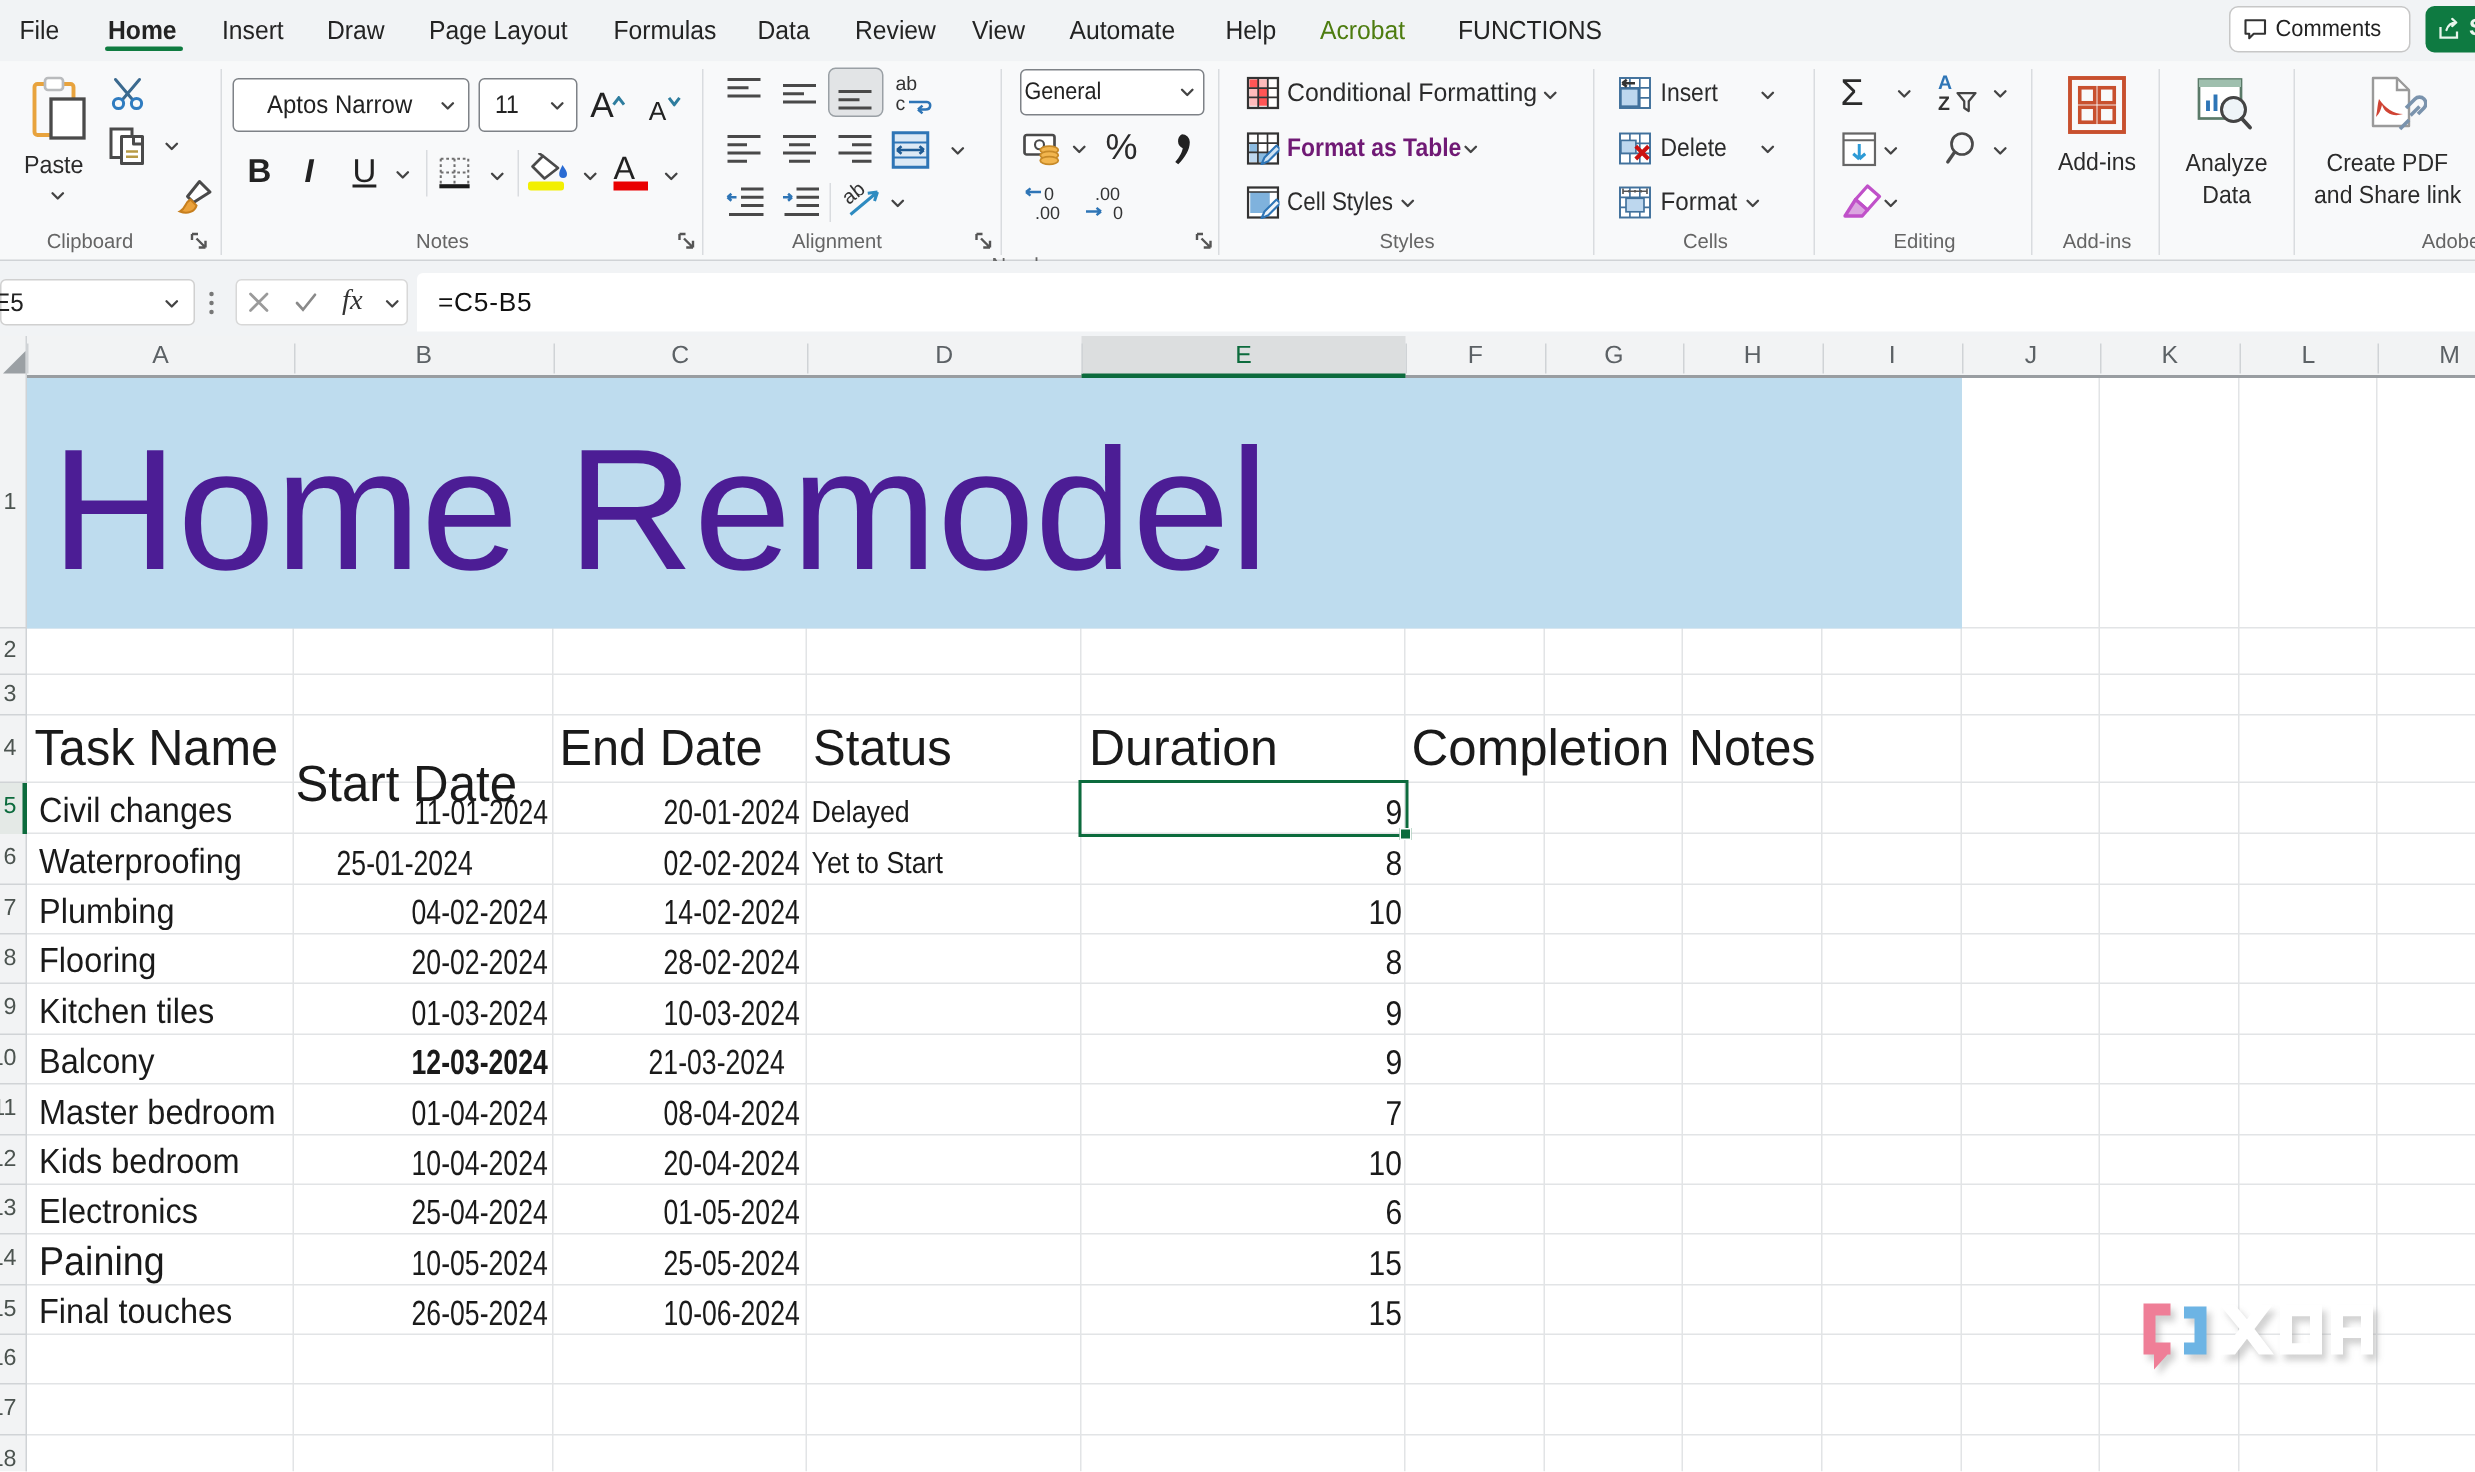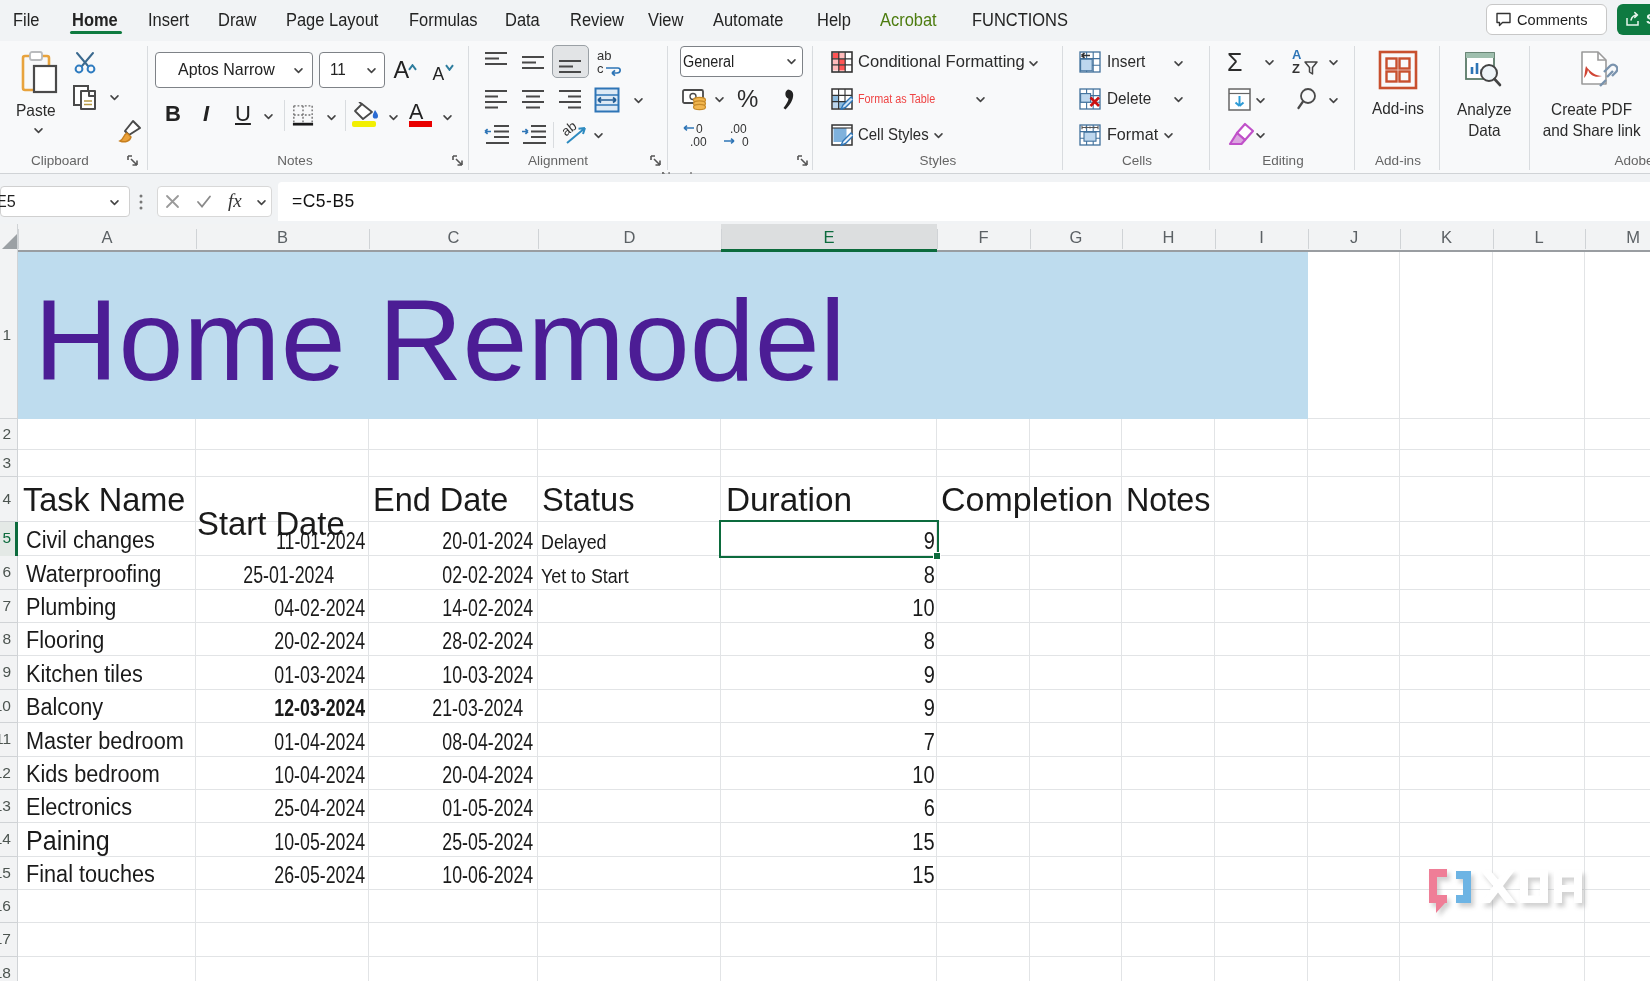--- a/index.html
+++ b/index.html
@@ -238,21 +238,21 @@
     <path d="M2.2 4.2 L6 8 L9.8 4.2" fill="none" stroke="#444" stroke-width="1.7" stroke-linecap="round" stroke-linejoin="round"></path>
   </svg>
 <svg class="ab" style="left:831px;top:88px" width="22" height="22" viewBox="0 0 22 22">
 <rect x="1" y="1" width="20" height="20" fill="#fff" stroke="#333" stroke-width="1.5"></rect>
 <rect x="2" y="7.5" width="5.5" height="6" fill="#8bbbe0"></rect>
     <rect x="2" y="13.5" width="5.5" height="6.5" fill="#bdd7ee"></rect>
 <rect x="7.5" y="13.5" width="6" height="6.5" fill="#8bbbe0"></rect>
 <path d="M1 7.4 H21 M1 13.6 H21 M7.6 1 V21 M14 1 V21" stroke="#333" stroke-width="1.1"></path>
 <path d="M20 9 L12 17 L10 21.5 L14.5 19.5 L22.5 11.5 Z" fill="#cfe3f3" stroke="#2e75b6" stroke-width="1.4" stroke-linejoin="round"></path>
   </svg>
-<div class="ab" style="left:858px;top:89px;font-size:12px;line-height:20px;color:#ef4444;font-weight:normal;white-space:nowrap;"><span class="t" style="transform:scaleX(0.9);transform-origin:left center;">Format as Table</span></div>
+<div class="ab" style="left:858px;top:89px;font-size:17px;line-height:20px;color:#701a75;font-weight:bold;white-space:nowrap;"><span class="t" style="transform:scaleX(0.9);transform-origin:left center;">Format as Table</span></div>
 <svg class="ab" style="left:974.5px;top:93.5px" width="11" height="11" viewBox="0 0 12 12">
     <path d="M2.2 4.2 L6 8 L9.8 4.2" fill="none" stroke="#444" stroke-width="1.7" stroke-linecap="round" stroke-linejoin="round"></path>
   </svg>
 <svg class="ab" style="left:831px;top:124px" width="22" height="22" viewBox="0 0 22 22">
 <rect x="1" y="1" width="20" height="20" fill="#fff" stroke="#333" stroke-width="1.5"></rect>
 <rect x="2.5" y="4" width="13" height="14" fill="#7fb2dd"></rect>
 <path d="M1 4 H21" stroke="#333" stroke-width="1.1"></path>
 <path d="M20 9 L12 17 L10 21.5 L14.5 19.5 L22.5 11.5 Z" fill="#eef4fa" stroke="#2e75b6" stroke-width="1.4" stroke-linejoin="round"></path>
   </svg>
 <div class="ab" style="left:858px;top:125px;font-size:17px;line-height:20px;color:#2b2b2b;font-weight:normal;white-space:nowrap;"><span class="t" style="transform:scaleX(0.88);transform-origin:left center;">Cell Styles</span></div>
@@ -482,21 +482,21 @@
 <div class="ab" style="left:538px;top:477px;width:183px;height:45px;font-size:34px;line-height:45px;font-weight:normal;text-align:left;padding-left:4px;"><span class="t" style="transform:scaleX(0.96);transform-origin:left center">Status</span></div>
 <div class="ab" style="left:721px;top:477px;width:216px;height:45px;font-size:34px;line-height:45px;font-weight:normal;text-align:left;padding-left:5px;"><span class="t" style="transform:scaleX(0.98);transform-origin:left center">Duration</span></div>
 <div class="ab" style="left:937px;top:477px;width:93px;height:45px;font-size:34px;line-height:45px;font-weight:normal;text-align:left;padding-left:4px;"><span class="t" style="transform:scaleX(1.0);transform-origin:left center">Completion</span></div>
 <div class="ab" style="left:1122px;top:477px;width:93px;height:45px;font-size:34px;line-height:45px;font-weight:normal;text-align:left;padding-left:4px;"><span class="t" style="transform:scaleX(0.95);transform-origin:left center">Notes</span></div>
 <div class="ab" style="left:18px;top:523px;width:178px;height:34px;font-size:23.3px;line-height:34px;font-weight:normal;text-align:left;padding-left:8px;"><span class="t" style="transform:scaleX(0.93);transform-origin:left center">Civil changes</span></div>
 <div class="ab" style="left:196px;top:523.5px;width:173px;height:34px;font-size:23.3px;line-height:34px;font-weight:normal;text-align:right;padding-right:4px;"><span class="t" style="transform:scaleX(0.762);transform-origin:right center">11-01-2024</span></div>
 <div class="ab" style="left:369px;top:523.5px;width:169px;height:34px;font-size:23.3px;line-height:34px;font-weight:normal;text-align:right;padding-right:5px;"><span class="t" style="transform:scaleX(0.762);transform-origin:right center">20-01-2024</span></div>
 <div class="ab" style="left:538px;top:524.5px;width:183px;height:34px;font-size:20.3px;line-height:34px;font-weight:normal;text-align:left;padding-left:3px;"><span class="t" style="transform:scaleX(0.88);transform-origin:left center">Delayed</span></div>
 <div class="ab" style="left:721px;top:524px;width:216px;height:34px;font-size:23px;line-height:34px;font-weight:normal;text-align:right;padding-right:2px;"><span class="t" style="transform:scaleX(0.87);transform-origin:right center">9</span></div>
 <div class="ab" style="left:18px;top:557px;width:178px;height:34px;font-size:23.3px;line-height:34px;font-weight:normal;text-align:left;padding-left:8px;"><span class="t" style="transform:scaleX(0.93);transform-origin:left center">Waterproofing</span></div>
-<div class="ab" style="left:196px;top:557.5px;width:173px;height:34px;font-size:23.3px;line-height:34px;font-weight:normal;text-align:center;padding-right:16px;"><span class="t" style="transform:scaleX(0.762);transform-origin:right center">25-01-2024</span></div>
+<div class="ab" style="left:196px;top:557.5px;width:173px;height:34px;font-size:23.3px;line-height:34px;font-weight:normal;text-align:left;padding-right:16px;"><span class="t" style="transform:scaleX(0.762);transform-origin:right center">25-01-2024</span></div>
 <div class="ab" style="left:369px;top:557.5px;width:169px;height:34px;font-size:23.3px;line-height:34px;font-weight:normal;text-align:right;padding-right:5px;"><span class="t" style="transform:scaleX(0.762);transform-origin:right center">02-02-2024</span></div>
 <div class="ab" style="left:538px;top:558.5px;width:183px;height:34px;font-size:20.3px;line-height:34px;font-weight:normal;text-align:left;padding-left:3px;"><span class="t" style="transform:scaleX(0.88);transform-origin:left center">Yet to Start</span></div>
 <div class="ab" style="left:721px;top:558px;width:216px;height:34px;font-size:23px;line-height:34px;font-weight:normal;text-align:right;padding-right:2px;"><span class="t" style="transform:scaleX(0.87);transform-origin:right center">8</span></div>
 <div class="ab" style="left:18px;top:591px;width:178px;height:33px;font-size:23.3px;line-height:33px;font-weight:normal;text-align:left;padding-left:8px;"><span class="t" style="transform:scaleX(0.93);transform-origin:left center">Plumbing</span></div>
 <div class="ab" style="left:196px;top:591.5px;width:173px;height:33px;font-size:23.3px;line-height:33px;font-weight:normal;text-align:right;padding-right:4px;"><span class="t" style="transform:scaleX(0.762);transform-origin:right center">04-02-2024</span></div>
 <div class="ab" style="left:369px;top:591.5px;width:169px;height:33px;font-size:23.3px;line-height:33px;font-weight:normal;text-align:right;padding-right:5px;"><span class="t" style="transform:scaleX(0.762);transform-origin:right center">14-02-2024</span></div>
 <div class="ab" style="left:721px;top:592px;width:216px;height:33px;font-size:23px;line-height:33px;font-weight:normal;text-align:right;padding-right:2px;"><span class="t" style="transform:scaleX(0.87);transform-origin:right center">10</span></div>
 <div class="ab" style="left:18px;top:624px;width:178px;height:33px;font-size:23.3px;line-height:33px;font-weight:normal;text-align:left;padding-left:8px;"><span class="t" style="transform:scaleX(0.93);transform-origin:left center">Flooring</span></div>
 <div class="ab" style="left:196px;top:624.5px;width:173px;height:33px;font-size:23.3px;line-height:33px;font-weight:normal;text-align:right;padding-right:4px;"><span class="t" style="transform:scaleX(0.762);transform-origin:right center">20-02-2024</span></div>
 <div class="ab" style="left:369px;top:624.5px;width:169px;height:33px;font-size:23.3px;line-height:33px;font-weight:normal;text-align:right;padding-right:5px;"><span class="t" style="transform:scaleX(0.762);transform-origin:right center">28-02-2024</span></div>

